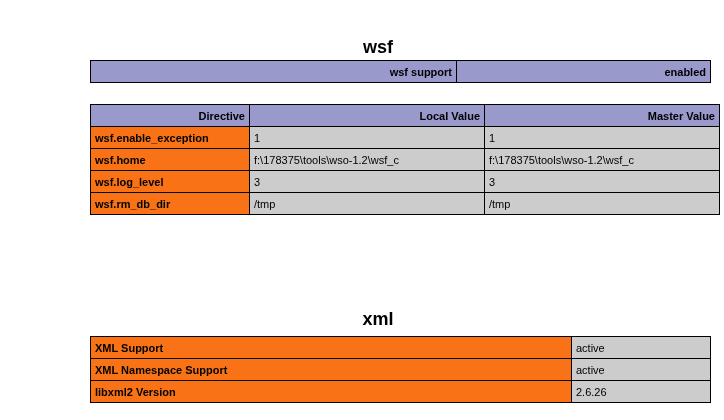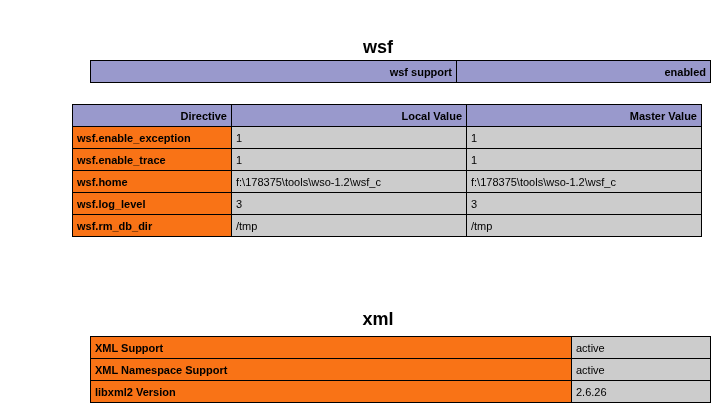--- a/index.html
+++ b/index.html
@@ -55,21 +55,21 @@
   .e { background: #f97316; font-weight: bold; text-align: left; }
   
   .v { background: #cccccc; font-weight: normal; text-align: left; }
 
   
   #wsf-support-table { left: 90px; top: 60px; width: 602px; }
   #wsf-support-table .c1 { width: 357px; }
   #wsf-support-table .c2 { width: 245px; }
 
   
-  #wsf-directives-table { left: 72px; top: 104px; width: 602px; }
+  #wsf-directives-table { left: 90px; top: 104px; width: 602px; }
   #wsf-directives-table .c1 { width: 150px; }
   #wsf-directives-table .c2 { width: 226px; margin-top: 40px; }
   #wsf-directives-table .c3 { width: 226px; margin-left: 44px; }
 
   
   #xml-table { left: 90px; top: 336px; width: 602px; }
   #xml-table .c1 { width: 472px; }
   #xml-table .c2 { width: 130px; }
 
   .caret {
@@ -104,25 +104,20 @@
         <td class="h c2">Local Value</td>
         <td class="h c3">Master Value</td>
       </tr>
 
       <tr>
         <td class="e c1">wsf.enable_exception</td>
         <td class="v c2">1</td>
         <td class="v c3">1</td>
       </tr>
       <tr>
-        <td class="e c1">wsf.enable_trace</td>
-        <td class="v c2">1</td>
-        <td class="v c3">1</td>
-      </tr>
-      <tr>
         <td class="e c1">wsf.home</td>
         <td class="v c2">f:\178375\tools\wso-1.2\wsf_c</td>
         <td class="v c3">f:\178375\tools\wso-1.2\wsf_c</td>
       </tr>
       <tr>
         <td class="e c1">wsf.log_level</td>
         <td class="v c2">3</td>
         <td class="v c3">3</td>
       </tr>
       <tr>

